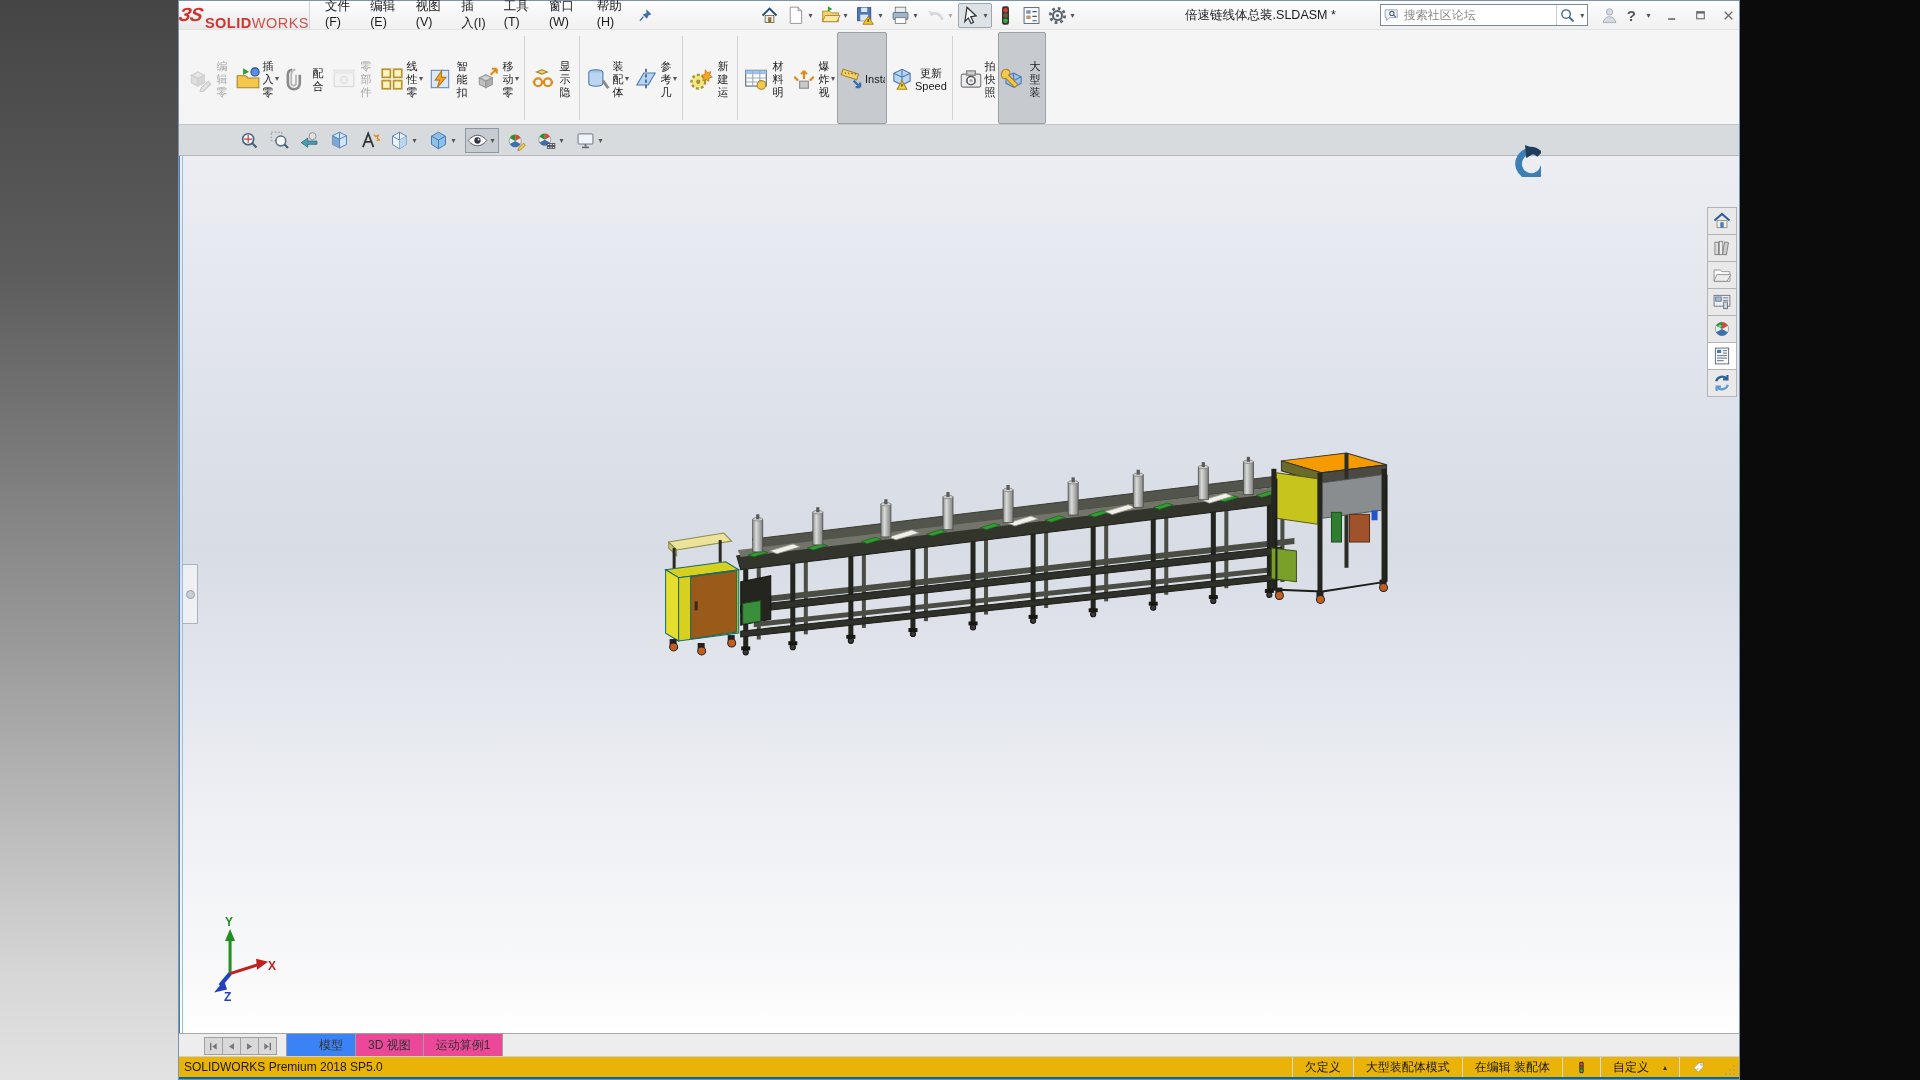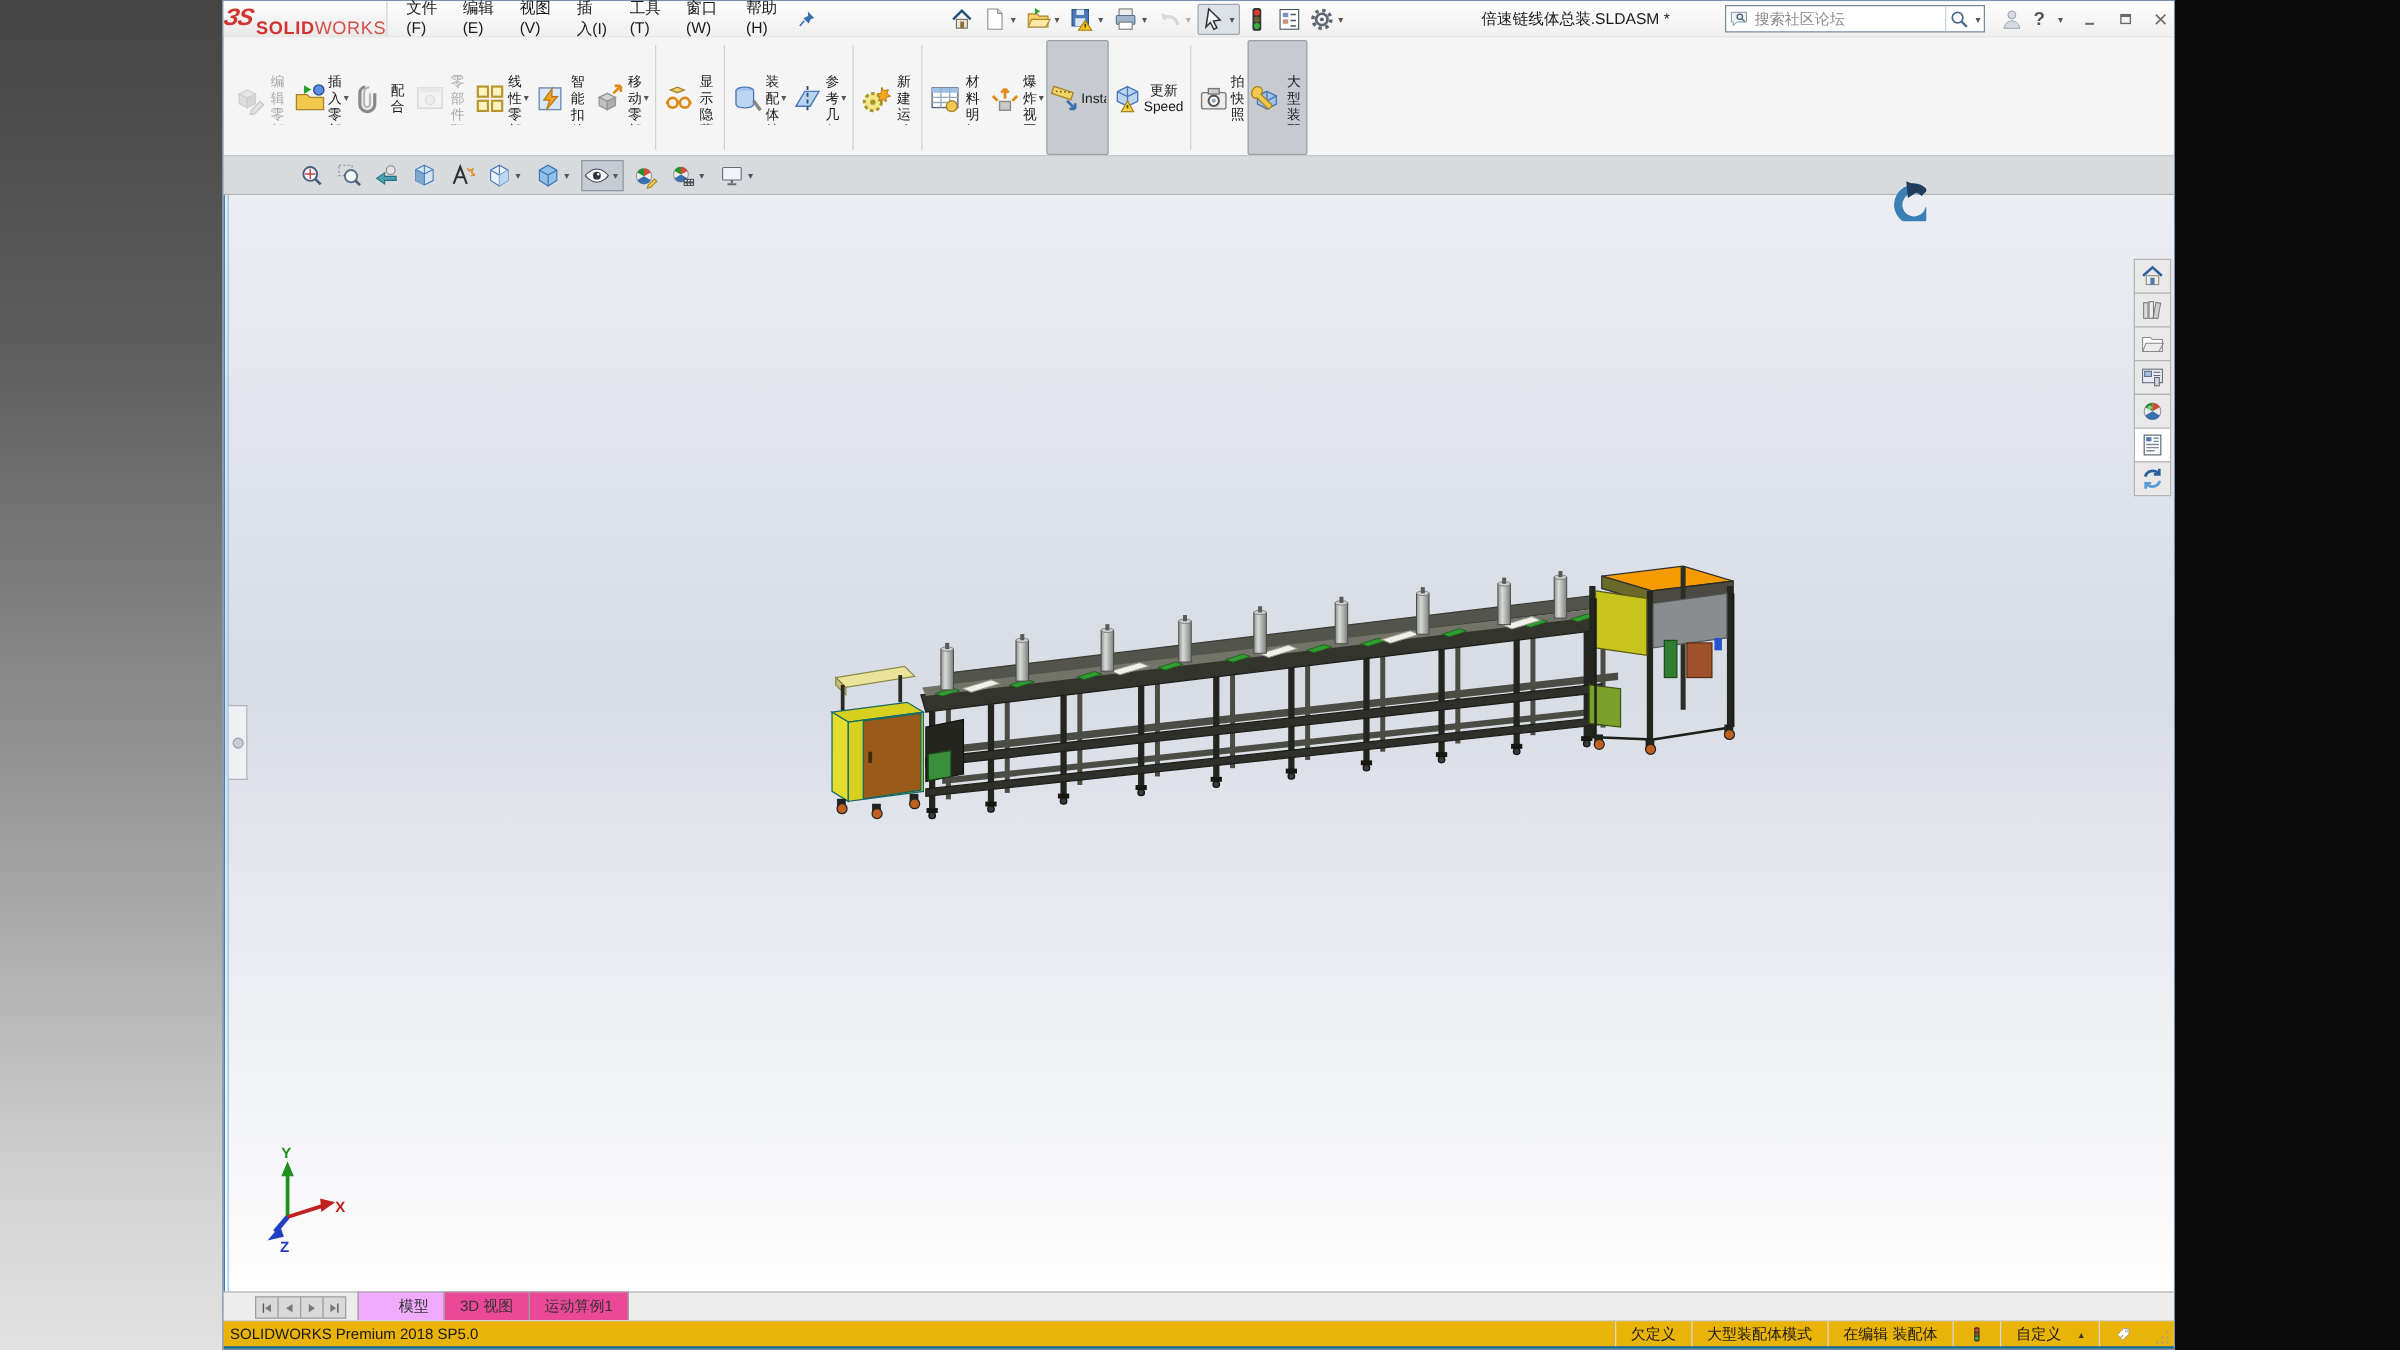--- a/index.html
+++ b/index.html
@@ -75,21 +75,21 @@
      display:flex;align-items:center;justify-content:center;}
   .tpbtn.active{background:#ffffff;}
   .tpbtn .ibx{width:20px;height:20px;}
   
   .bottombar{height:22px;background:#ededee;border-top:1px solid #a9a9a9;display:flex;align-items:flex-end;flex:0 0 auto;padding-left:26px;}
   .navbtns{display:flex;margin-bottom:1px;margin-right:10px;}
   .nbtn{width:17px;height:16px;background:#d9d9d9;border:1px solid #9f9f9f;margin-left:-1px;
      display:flex;align-items:center;justify-content:center;}
   .nbtn .ibx{width:11px;height:11px;}
   .btab{padding:3px 12px 2px 12px;font-size:12px;background:#ec4899;border:1px solid #9f9f9f;border-bottom:0;margin-left:-1px;color:#333;}
-  .btab.active{background:#f0abfc;padding-left:32px;}
+  .btab.active{background:#3b82f6;padding-left:32px;}
   .statusbar{height:20px;background:#eab308;border-top:1px solid #cfcfcf;border-bottom:2px solid #0369a1;
      display:flex;align-items:center;font-size:12px;flex:0 0 auto;}
   .sb-left{margin-left:5px;white-space:nowrap;}
   .sb-right{margin-left:auto;display:flex;align-items:center;height:100%;}
   .sb-item{display:flex;align-items:center;padding:0 12px;height:100%;border-left:1px solid #d8d8d8;white-space:nowrap;}
   .sb-item .ibx{width:13px;height:13px;}
   .sb-item .scaret{margin-left:14px;font-size:8px;color:#333;}
   .grip{width:14px;height:14px;margin:0 2px 0 6px;align-self:flex-end;}
 </style>
 </head>

